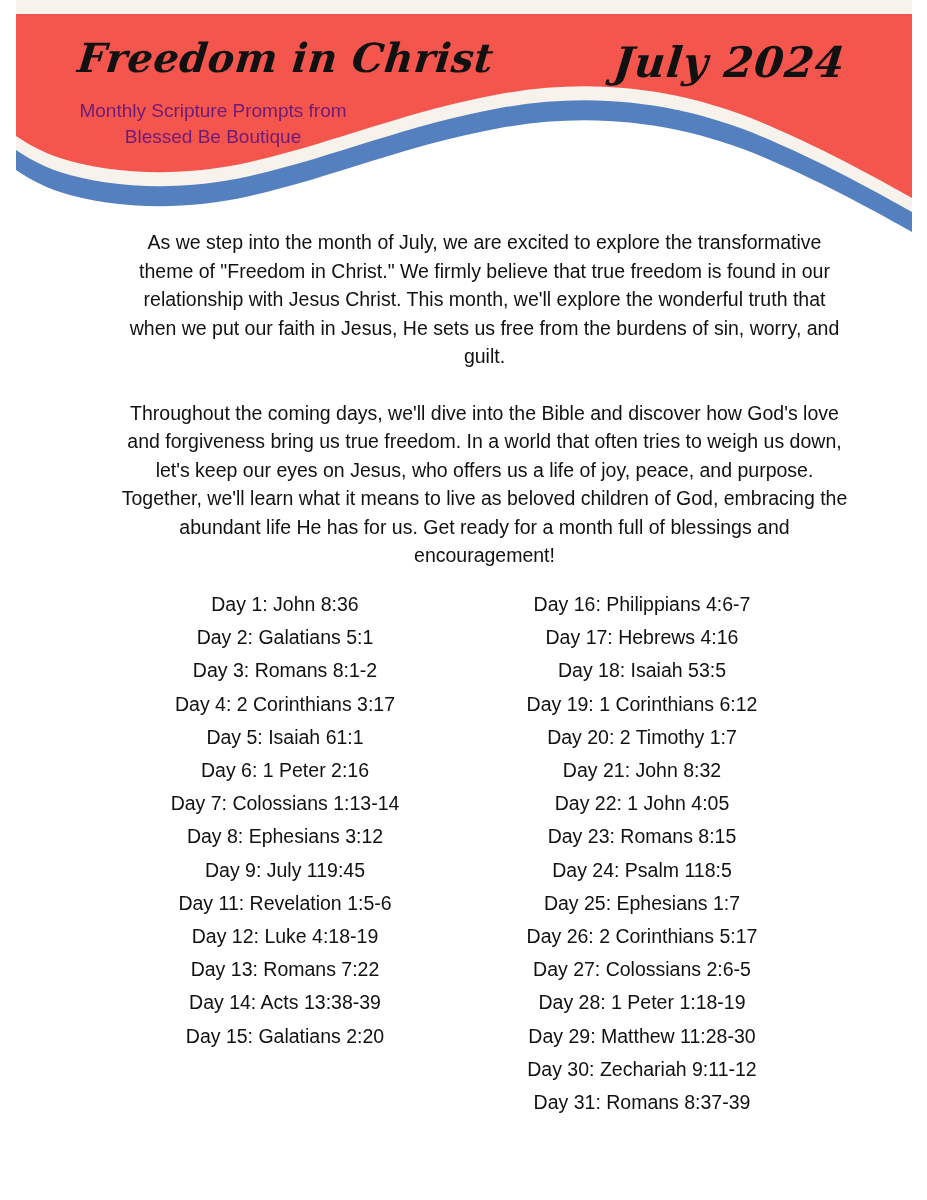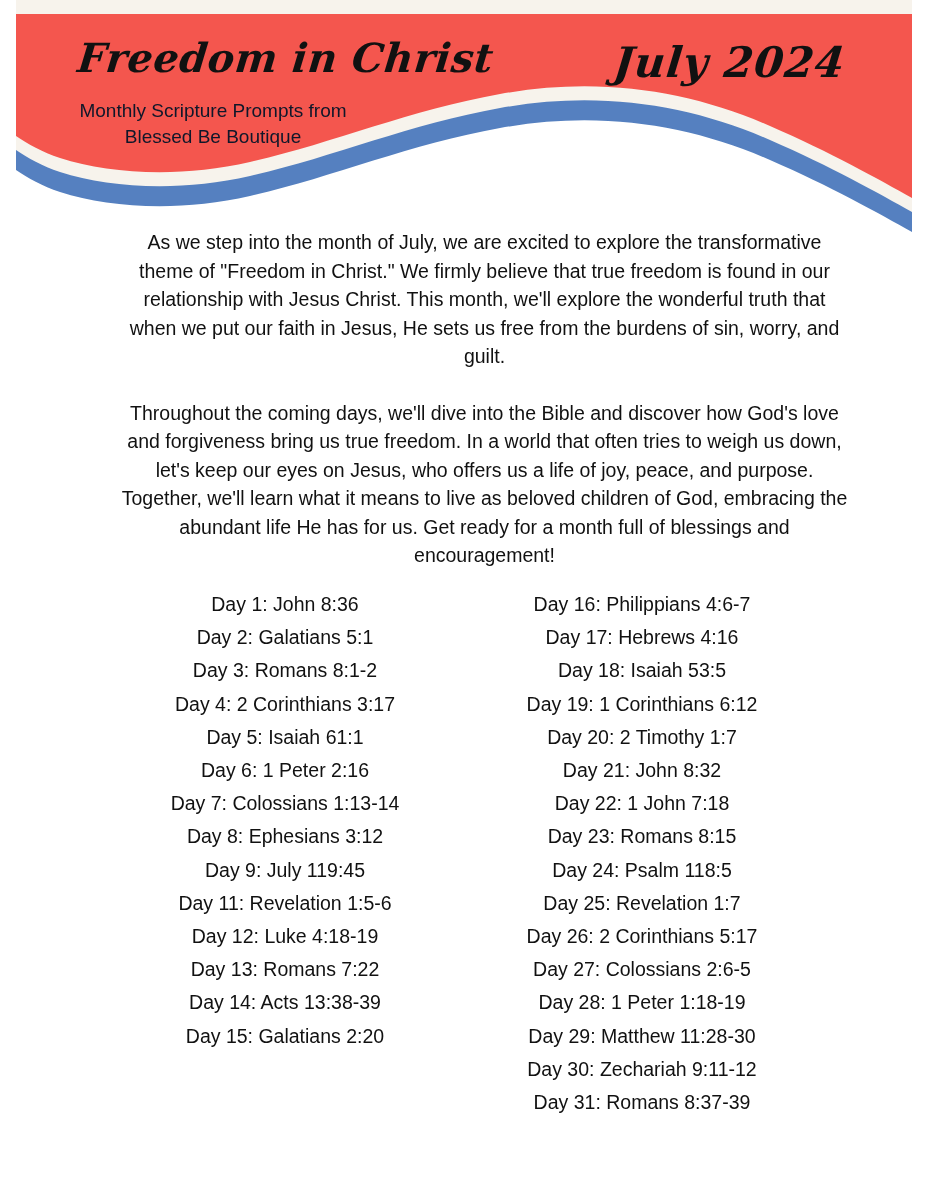--- a/index.html
+++ b/index.html
@@ -68,21 +68,21 @@
   }
 
   #newsletter-subtitle {
     position: absolute;
     left: 48px;
     top: 98px;
     width: 330px;
     text-align: center;
     font-size: 19px;
     line-height: 26px;
-    color: #0f172a;
+    color: #701a75;
     font-weight: 400;
   }
   #newsletter-subtitle .sub-line {
     display: block;
   }
 
   
   #intro-section {
     position: absolute;
     left: 98px;
@@ -194,24 +194,24 @@
       <div class="scripture-entry">Day 14: Acts 13:38-39</div>
       <div class="scripture-entry">Day 15: Galatians 2:20</div>
     </div>
   <div class="scripture-column" id="scripture-column-right">
       <div class="scripture-entry">Day 16: Philippians 4:6-7</div>
       <div class="scripture-entry">Day 17: Hebrews 4:16</div>
       <div class="scripture-entry">Day 18: Isaiah 53:5</div>
       <div class="scripture-entry">Day 19: 1 Corinthians 6:12</div>
       <div class="scripture-entry">Day 20: 2 Timothy 1:7</div>
       <div class="scripture-entry">Day 21: John 8:32</div>
-      <div class="scripture-entry">Day 22: 1 John 7:18</div>
+      <div class="scripture-entry">Day 22: 1 John 4:05</div>
       <div class="scripture-entry">Day 23: Romans 8:15</div>
       <div class="scripture-entry">Day 24: Psalm 118:5</div>
-      <div class="scripture-entry">Day 25: Revelation 1:7</div>
+      <div class="scripture-entry">Day 25: Ephesians 1:7</div>
       <div class="scripture-entry">Day 26: 2 Corinthians 5:17</div>
       <div class="scripture-entry">Day 27: Colossians 2:6-5</div>
       <div class="scripture-entry">Day 28: 1 Peter 1:18-19</div>
       <div class="scripture-entry">Day 29: Matthew 11:28-30</div>
       <div class="scripture-entry">Day 30: Zechariah 9:11-12</div>
       <div class="scripture-entry">Day 31: Romans 8:37-39</div>
     </div>
 </div>
 
 </body></html>

